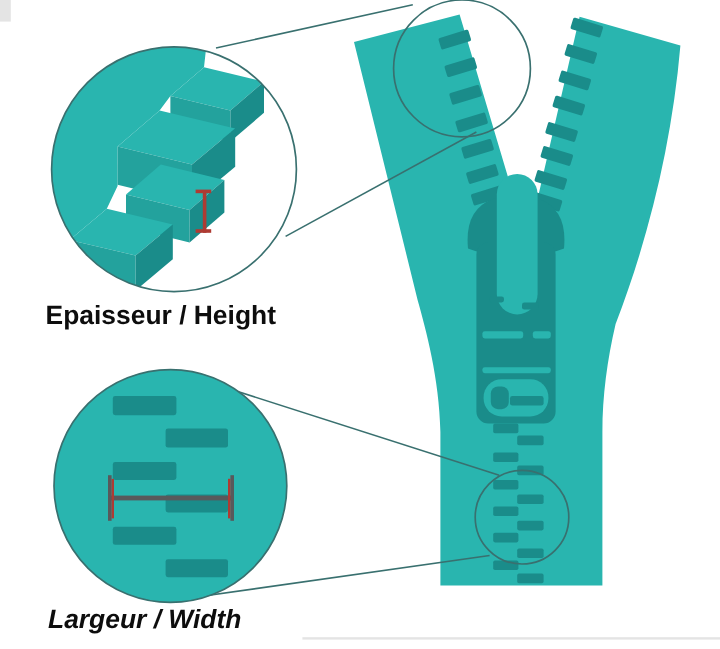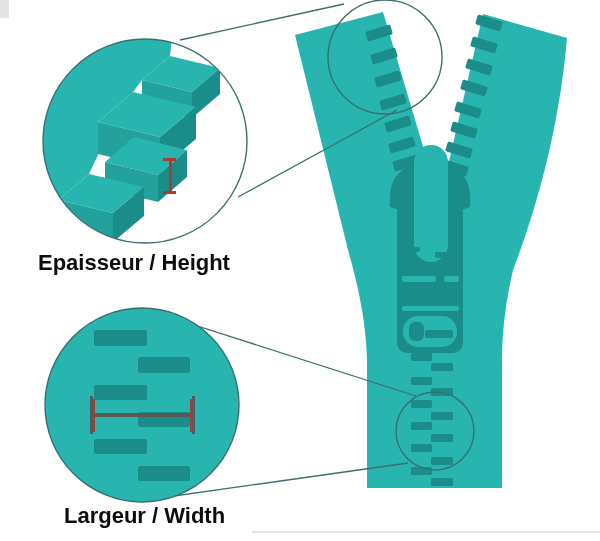--- a/index.html
+++ b/index.html
@@ -10,21 +10,21 @@
   .f-dark{fill:var(--dark);}
   .f-front{fill:var(--front);}
   .f-red{fill:var(--red);}
   .f-gray{fill:var(--gray);}
   .f-artifact{fill:var(--artifact);}
   .f-white{fill:#ffffff;}
   .ring{fill:none;stroke:var(--outline);stroke-width:1.4;}
   .cline{stroke:var(--outline);stroke-width:1.3;}
   .label{position:absolute;font-weight:bold;font-size:22px;letter-spacing:0px;color:var(--ink);white-space:nowrap;}
   .label-height{left:38px;top:250px;}
-  .label-width{left:64px;top:503px;}
+  .label-width{left:40px;top:503px;font-style:italic;}
 </style>
 </head>
 <body>
 
 <div class="canvas">
 
 <svg width="600" height="541" viewBox="0 0 600 541">
   <defs>
     <clipPath id="clipTopCircle">
           <circle cx="145" cy="141" r="102"></circle>

